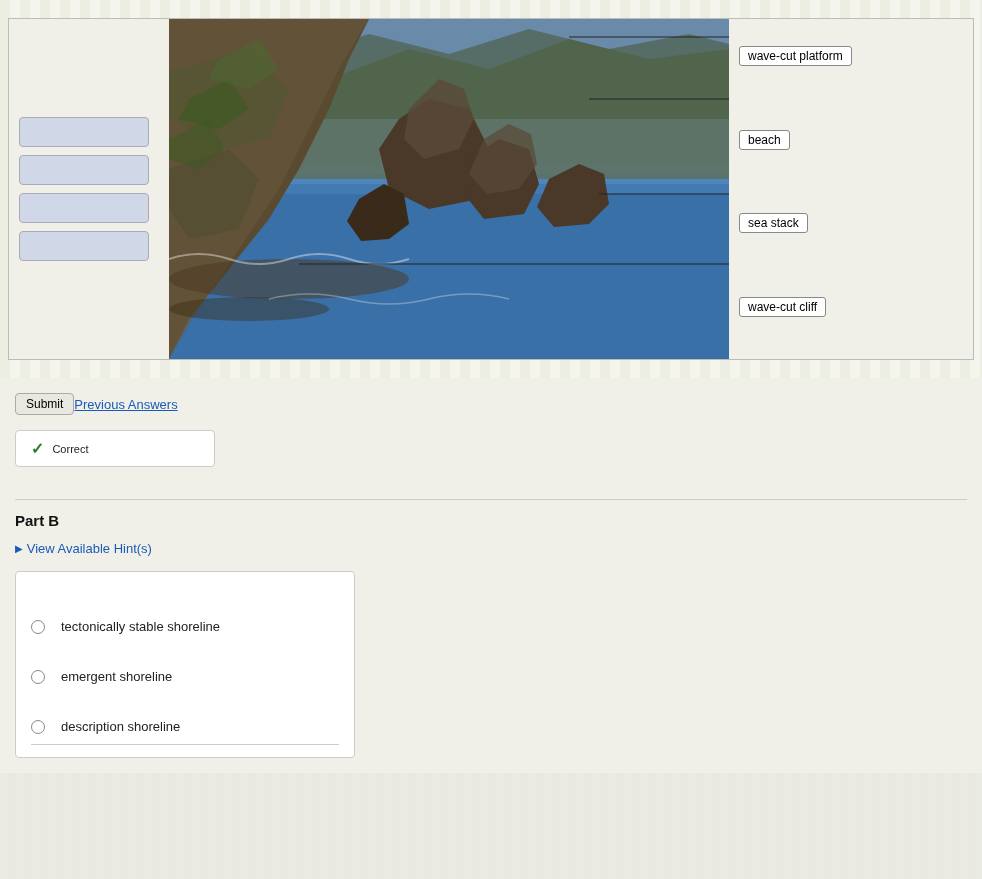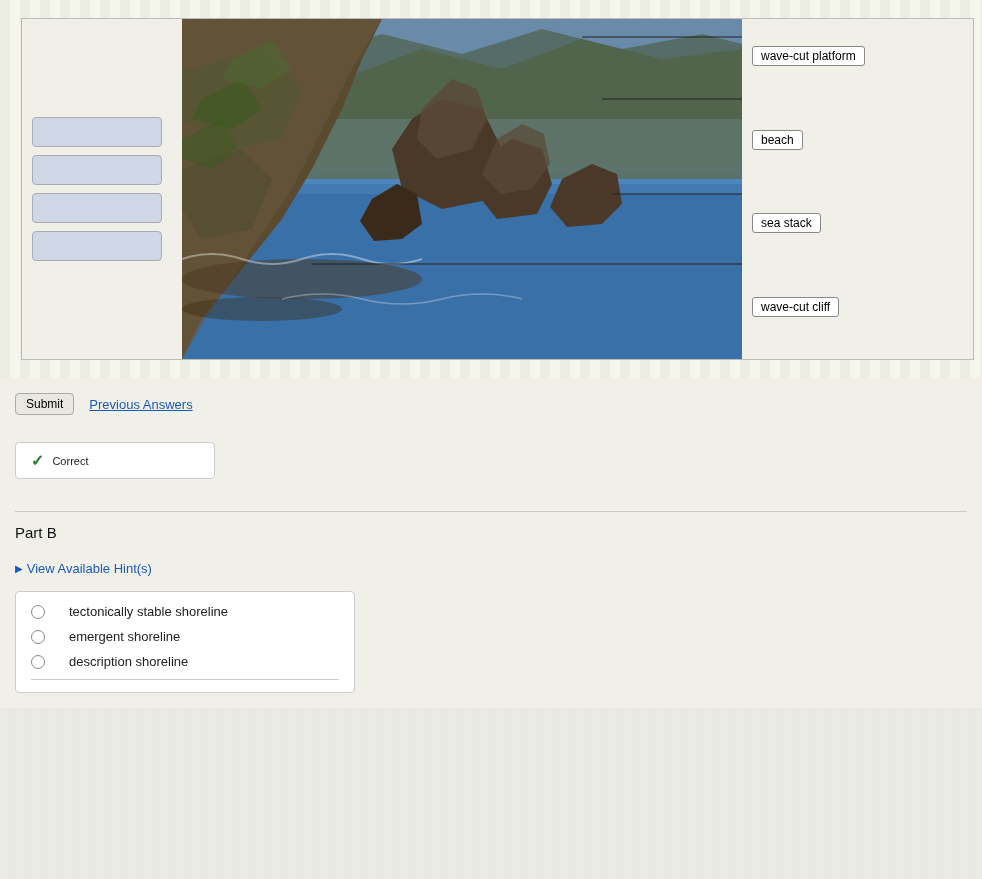--- a/index.html
+++ b/index.html
@@ -27,21 +27,21 @@
     
     .quiz-section {
       background: #f5f5ee;
       background-image: repeating-linear-gradient(
         90deg,
         rgba(200,210,180,0.2) 0px,
         rgba(200,210,180,0.2) 10px,
         transparent 10px,
         transparent 20px
       );
-      padding: 10px 0 10px 13px;
+      padding: 10px 0 10px 0;
       position: relative;
     }
 
     
     .left-panel {
       width: 160px;
       display: flex;
       flex-direction: column;
       gap: 8px;
       padding: 10px 10px 10px 10px;
@@ -93,22 +93,21 @@
 
     
     .bottom-section {
       padding: 15px 15px;
       background: #f0f0e8;
     }
 
     .submit-row {
       display: flex;
       align-items: center;
-      gap: 15px;
-      margin-bottom: 27px;
+      margin-bottom: 15px;
     }
 
     .submit-btn {
       background: #e8e8e0;
       border: 1px solid #aaa;
       border-radius: 4px;
       padding: 3px 10px;
       font-size: 12px;
       cursor: pointer;
     }
@@ -140,22 +139,22 @@
     }
 
     .correct-text {
       font-size: 11px;
       font-weight: 500;
       color: #222;
     }
 
     .part-b-label {
       font-size: 15px;
-      font-weight: normal;
-      margin-bottom: 20px;
+      font-weight: bold;
+      margin-bottom: 12px;
       color: #111;
     }
 
     .question-text {
       font-size: 13px;
       margin-bottom: 10px;
       color: #222;
     }
 
     .hint-link {
@@ -177,24 +176,25 @@
       border: 1px solid #ccc;
       border-radius: 4px;
       background: white;
       padding: 12px 15px;
       max-width: 340px;
     }
 
     .radio-option {
       display: flex;
       align-items: center;
-      gap: 24px;
+      gap: 16px;
       margin-bottom: 10px;
       font-size: 13px;
       color: #222;
+      margin-top: 35px;
     }
 
     .radio-option:last-child {
       margin-bottom: 0;
     }
 
     .radio-circle {
       width: 14px;
       height: 14px;
       border-radius: 50%;

